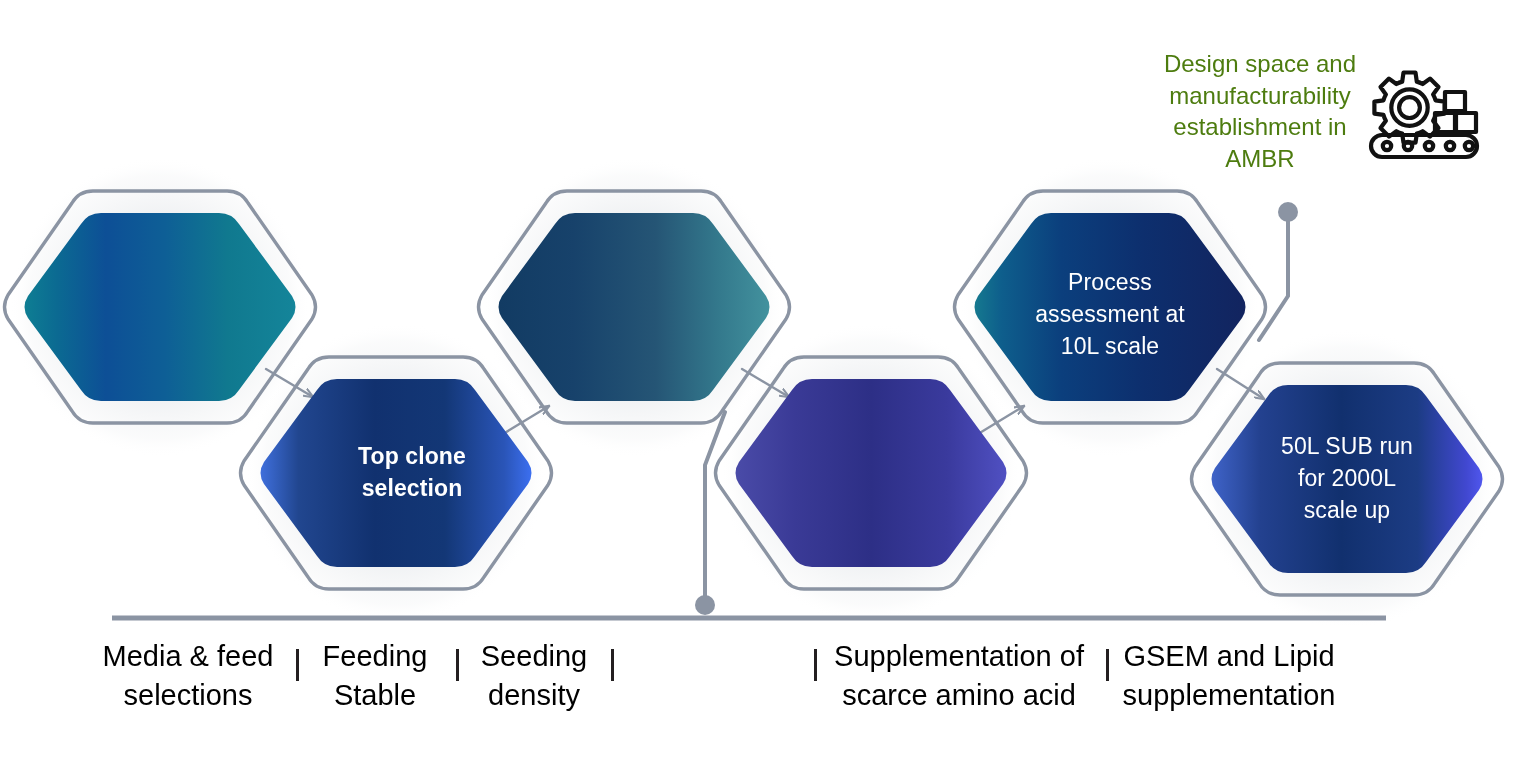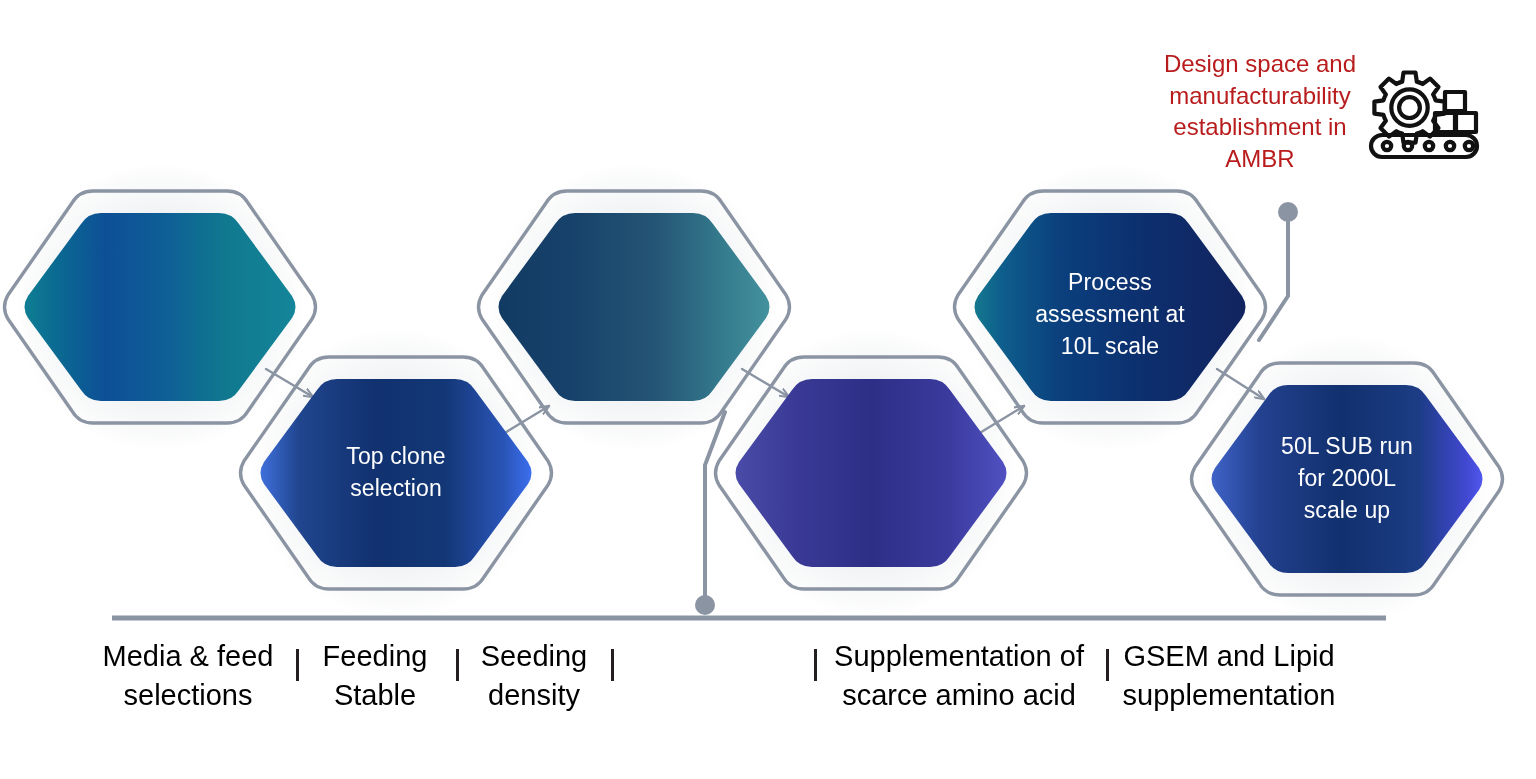--- a/index.html
+++ b/index.html
@@ -39,21 +39,21 @@
     line-height: 1.38;
     letter-spacing: 0.1px;
     pointer-events: none;
     white-space: pre-line;
   }
 
   
   .annot-text {
     position: absolute;
     text-align: center;
-    color: #b91c1c;
+    color: #4d7c0f;
     font-family: "Liberation Sans", sans-serif;
     font-size: 24px;
     line-height: 1.32;
     white-space: pre-line;
   }
 
   
   .axis-label {
     position: absolute;
     text-align: center;
@@ -203,21 +203,21 @@
       <rect x="-12" y="69" width="106" height="22" rx="11" ry="11"></rect>
       <circle cx="4" cy="80" r="4.2"></circle>
       <circle cx="25" cy="80" r="4.2"></circle>
       <circle cx="46" cy="80" r="4.2"></circle>
       <circle cx="67" cy="80" r="4.2"></circle>
       <circle cx="86" cy="80" r="4.2"></circle>
     </g>
   </svg>
 
 
-  <div class="hex-label" style="left:256px; top:413px; width:280px; height:120px;">Top clone
+  <div class="hex-label" style="left:272px; top:413px; width:280px; height:120px;font-weight:bold;">Top clone
 selection</div>
 
 
 
   <div class="hex-label" style="left:970px; top:255px; width:280px; height:120px;">Process
 assessment at
 10L scale</div>
 
   <div class="hex-label" style="left:1207px; top:419px; width:280px; height:120px;">50L SUB run
 for 2000L

